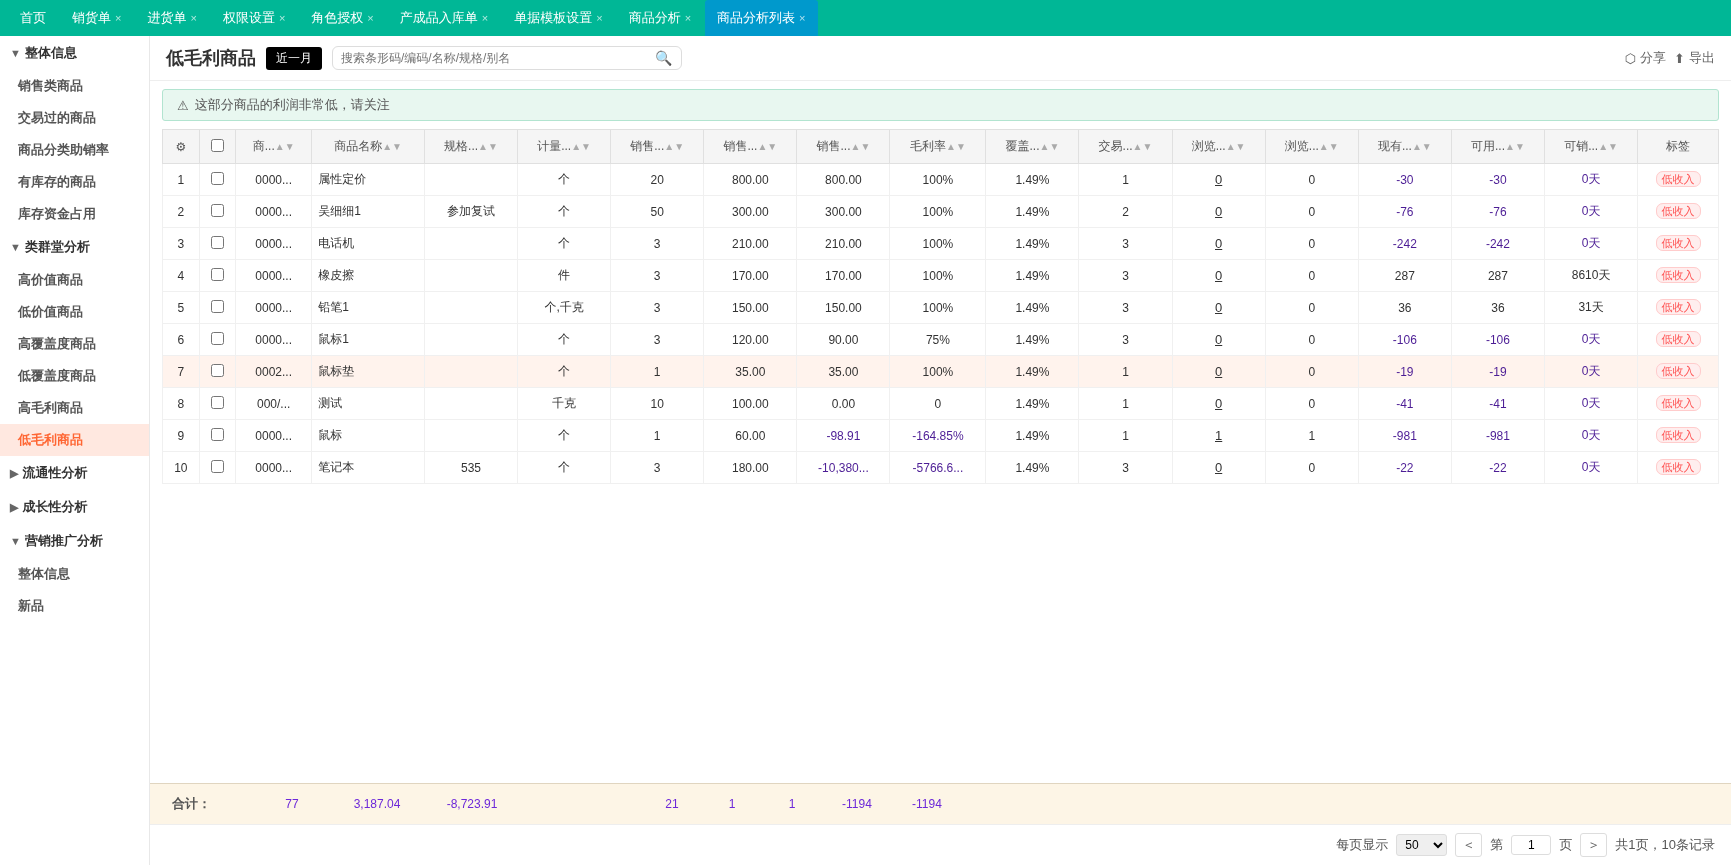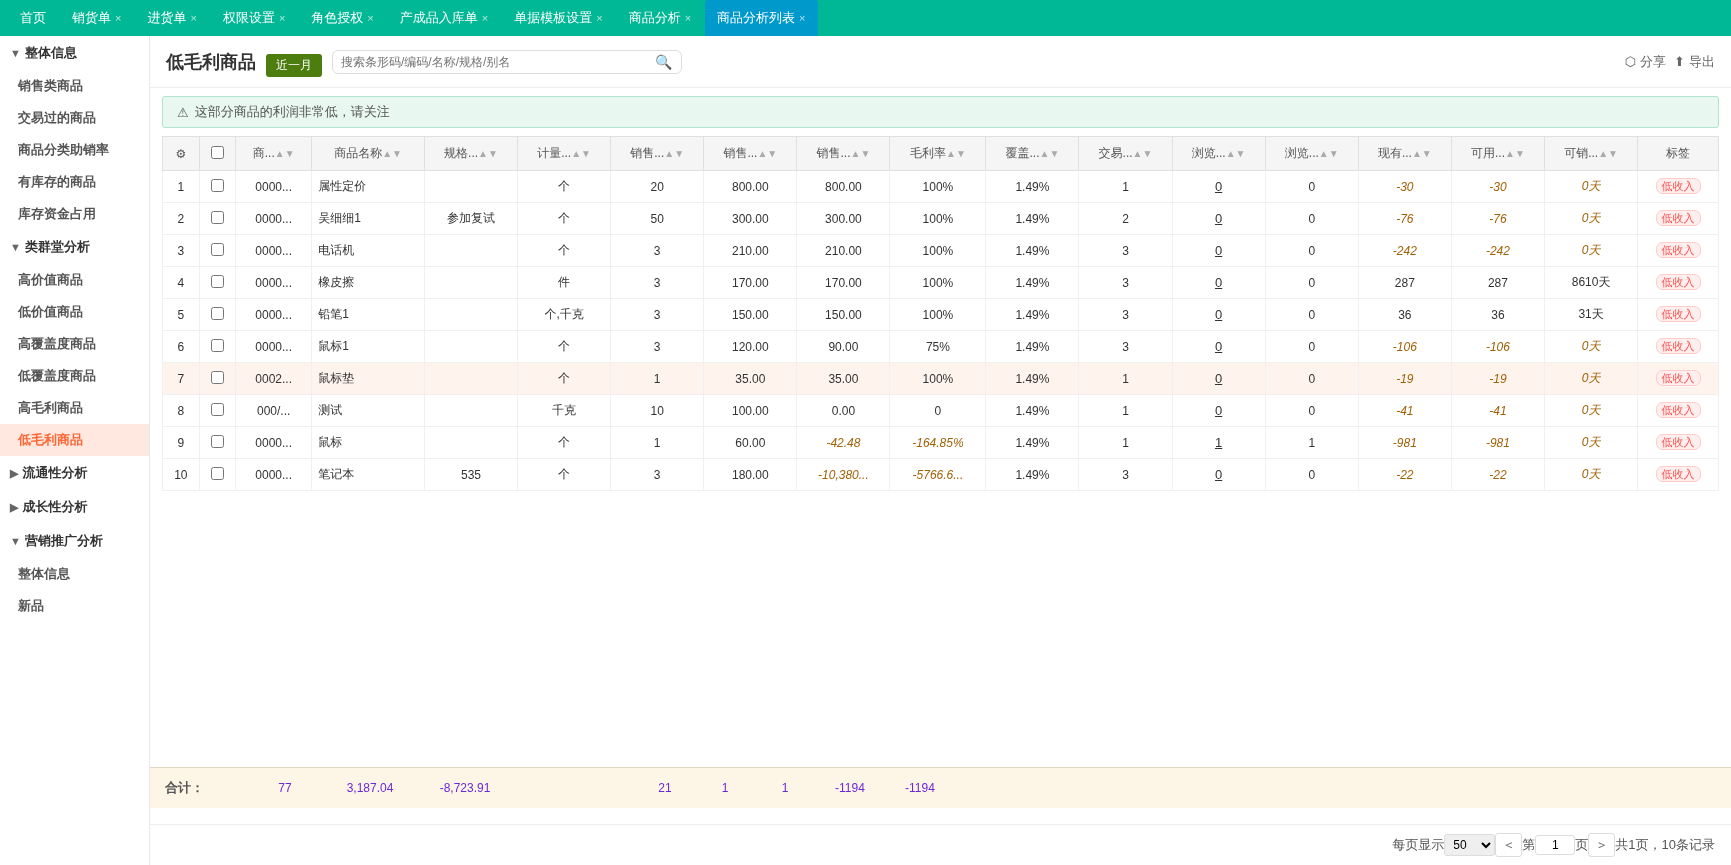--- a/index.html
+++ b/index.html
@@ -78,28 +78,27 @@
       gap: 10px;
       border-bottom: 1px solid #eee;
       flex-shrink: 0;
     }
     .page-title {
       font-size: 18px;
       font-weight: bold;
       color: #333;
     }
     .btn-period {
-      background: #4d7c0f;
+      background: #000000;
       color: white;
       border: none;
       padding: 3px 10px;
       border-radius: 3px;
       cursor: pointer;
       font-size: 12px;
-      margin-top: 8px;
     }
     .search-box {
       display: flex;
       align-items: center;
       border: 1px solid #ddd;
       border-radius: 6px;
       padding: 3px 8px;
       flex: 1;
       max-width: 350px;
     }
@@ -173,36 +172,36 @@
     tbody tr.highlighted { background: #fff3ed; }
     tbody td {
       padding: 7px 6px;
       text-align: center;
       border: 1px solid #f0f0f0;
       color: #333;
       font-size: 12px;
       white-space: nowrap;
     }
     td.text-left { text-align: left; }
-    td.red { color: #a16207; font-style: italic; }
+    td.red { color: #4c1d95; }
     .tag-badge {
       background: #ffeeee;
       color: #ff5555;
       border: 1px solid #ffcccc;
       border-radius: 7px;
       padding: 1px 5px;
       font-size: 11px;
     }
     .underline-link { text-decoration: underline; color: #333; cursor: pointer; }
 
     
     .table-footer {
       background: #fdf5e6;
       border-top: 1px solid #e0d5c0;
-      padding: 0 15px;
+      padding: 0 22px;
       flex-shrink: 0;
     }
     .footer-row {
       display: flex;
       align-items: center;
       height: 40px;
     }
     .footer-label {
       font-weight: bold;
       color: #555;
@@ -220,24 +219,24 @@
       padding: 0 6px;
     }
 
     
     .pagination-bar {
       display: flex;
       align-items: center;
       justify-content: flex-end;
       padding: 8px 16px;
       border-top: 1px solid #eee;
+      gap: 8px;
       font-size: 12px;
       color: #555;
       flex-shrink: 0;
-      margin-top: 16px;
     }
     .pagination-bar select {
       border: 1px solid #ddd;
       border-radius: 3px;
       padding: 2px 4px;
       font-size: 12px;
     }
     .pagination-bar .page-input {
       width: 40px;
       border: 1px solid #ddd;
@@ -510,21 +509,21 @@
   </tr>
             <tr>
     <td>9</td>
     <td><input type="checkbox" style=""></td>
     <td>0000...</td>
     <td class="text-left">鼠标</td>
     <td></td>
     <td>个</td>
     <td>1</td>
     <td>60.00</td>
-    <td class="red">-42.48</td>
+    <td class="red">-98.91</td>
     <td class="red">-164.85%</td>
     <td>1.49%</td>
     <td>1</td>
     <td><span class="underline-link">1</span></td>
     <td>1</td>
     <td class="red">-981</td>
     <td class="red">-981</td>
     <td class="red">0天</td>
     <td><span class="tag-badge">低收入</span></td>
   </tr>

